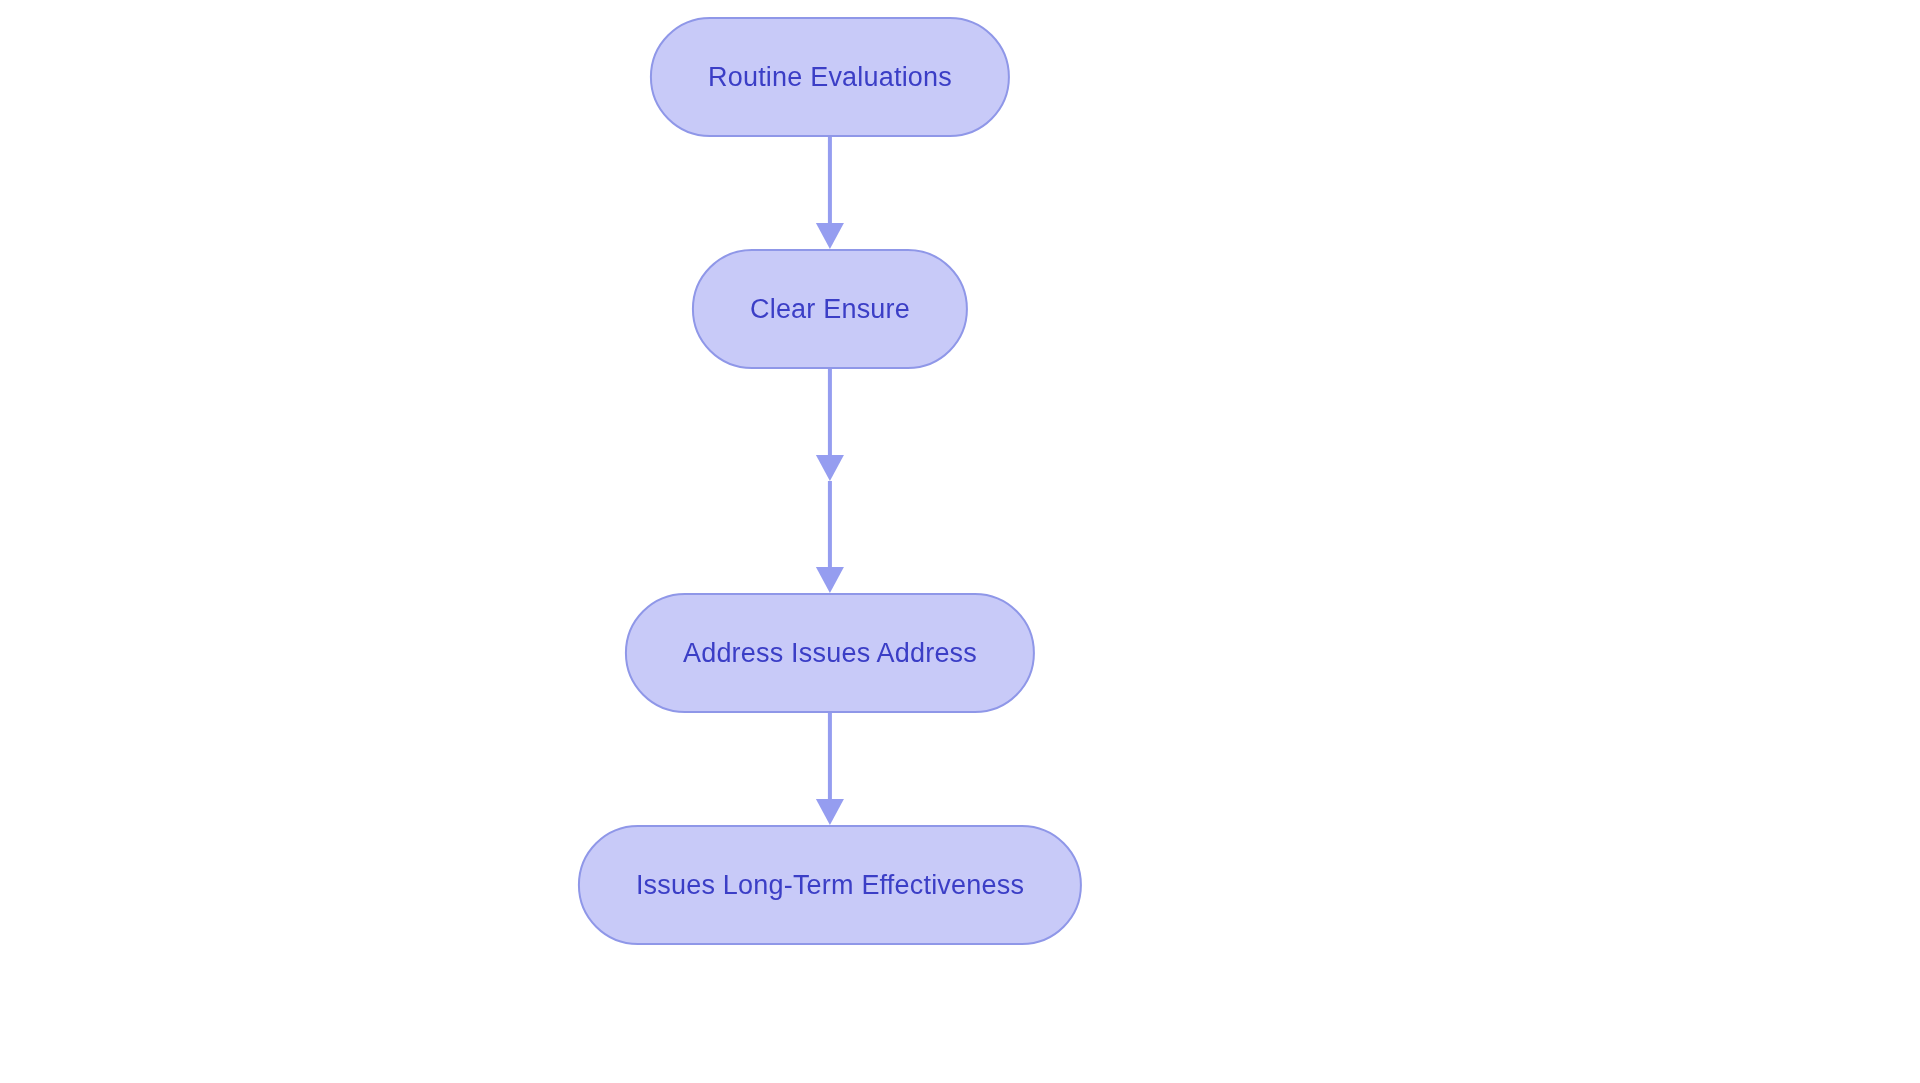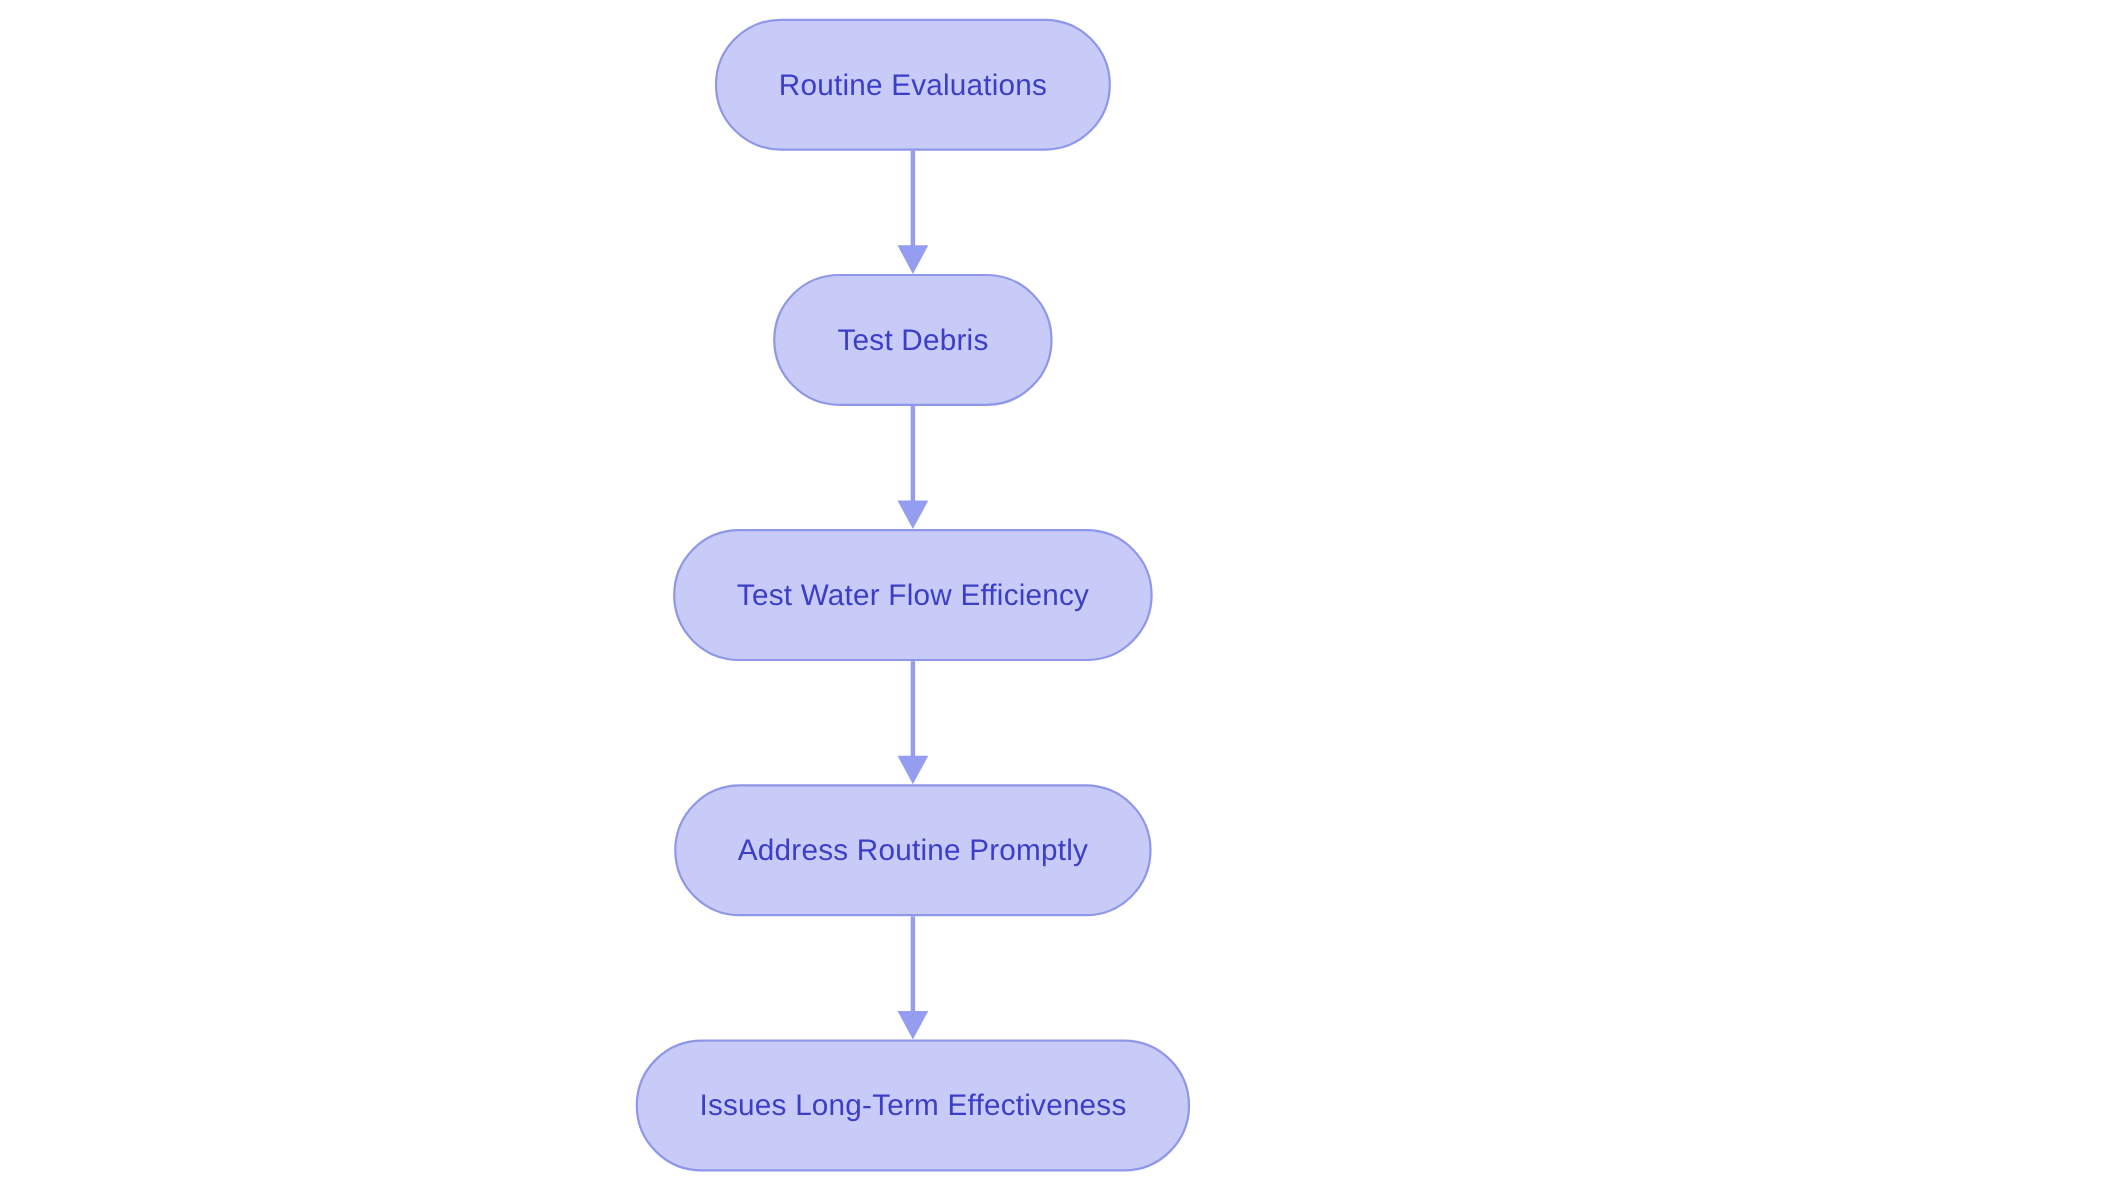--- a/index.html
+++ b/index.html
@@ -73,39 +73,36 @@
     <div class="node">
       <span class="node-label">Routine Evaluations</span>
     </div>
 
     <div class="connector">
       <div class="line"></div>
       <div class="head"></div>
     </div>
 
     <div class="node">
-      <span class="node-label">Test Debris</span>
+      <span class="node-label">Clear Ensure</span>
     </div>
 
     <div class="connector">
       <div class="line"></div>
       <div class="head"></div>
     </div>
 
-    <div class="node">
-      <span class="node-label">Test Water Flow Efficiency</span>
-    </div>
 
     <div class="connector">
       <div class="line"></div>
       <div class="head"></div>
     </div>
 
     <div class="node">
-      <span class="node-label">Address Routine Promptly</span>
+      <span class="node-label">Address Issues Address</span>
     </div>
 
     <div class="connector">
       <div class="line"></div>
       <div class="head"></div>
     </div>
 
     <div class="node">
       <span class="node-label">Issues Long-Term Effectiveness</span>
     </div>

